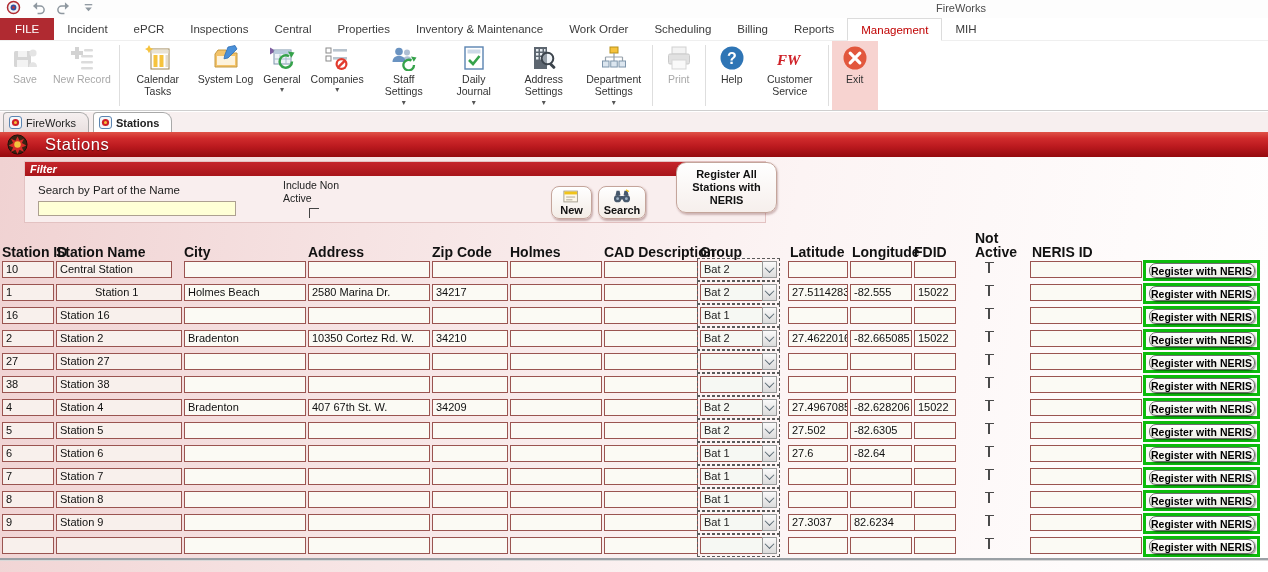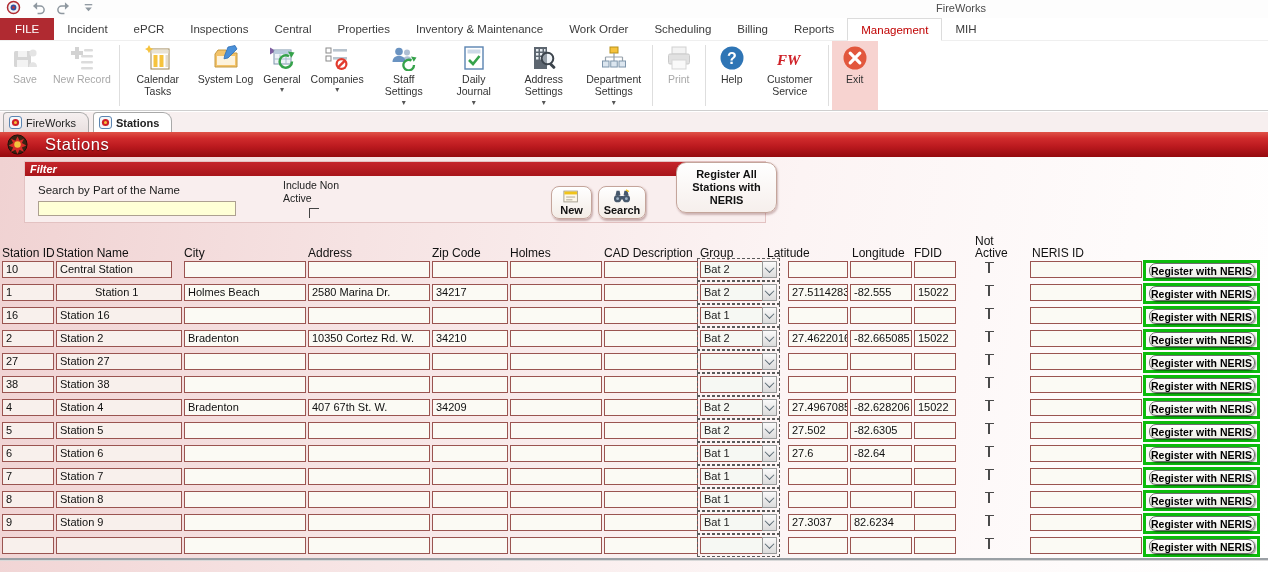--- a/index.html
+++ b/index.html
@@ -59,21 +59,21 @@
   .btn-new{left:526px;top:24px;width:41px;height:33px;}
   .btn-search{left:573px;top:24px;width:48px;height:33px;}
   
   .register-all{position:absolute;left:676px;top:5px;width:101px;height:51px;
     background:linear-gradient(#ffffff,#f6efec);border:1px solid #c4a59b;border-radius:10px;
     box-shadow:1px 1.5px 2px rgba(110,50,50,.3);
     font-size:11px;font-weight:bold;text-align:center;line-height:1.18;
     display:flex;align-items:center;justify-content:center;padding:8px 6px;box-sizing:border-box;color:#111;}
   
   .thead{position:absolute;left:0;top:82px;width:100%;height:21px;}
-  .th{position:absolute;bottom:0;font-size:12px;font-weight:normal;color:#111;white-space:nowrap;}
+  .th{position:absolute;bottom:0;font-size:14px;font-weight:bold;color:#111;white-space:nowrap;}
   .th.wrap{white-space:normal;line-height:1.05;}
   .rows{position:absolute;left:0;top:103px;width:100%;}
   .trow{position:relative;height:23px;}
   .cell{position:absolute;top:1px;height:17px;box-sizing:border-box;border:1px solid #9a5450;background:#fbfaf4;
     font-size:11px;line-height:15px;padding:0 3px;color:#101010;overflow:hidden;white-space:nowrap;}
   .cell.tint{background:#f8f0ec;}
   .groupwrap{position:absolute;top:1px;height:17px;box-sizing:border-box;display:flex;outline:1.3px dashed #5a5a5a;outline-offset:2.5px;}
   .groupcell{flex:1;box-sizing:border-box;border:1px solid #9a5450;border-right:none;background:#f6f8f3;font-size:11px;line-height:15px;padding:0 3px;overflow:hidden;white-space:nowrap;}
   .dropbtn{width:15px;box-sizing:border-box;border:1px solid #979797;background:linear-gradient(#fafafa,#dcdcdc);display:flex;align-items:center;justify-content:center;}
   .chev{width:6px;height:6px;border-right:1.4px solid #5a6a74;border-bottom:1.4px solid #5a6a74;transform:rotate(45deg) translate(-1px,-1px);}
@@ -358,21 +358,21 @@
 
     <div class="thead" id="thead">
         <div class="th" style="left: 2px; width: 52px;">Station ID</div>
         <div class="th" style="left: 56px; width: 126px;">Station Name</div>
         <div class="th" style="left: 184px; width: 122px;">City</div>
         <div class="th" style="left: 308px; width: 122px;">Address</div>
         <div class="th" style="left: 432px; width: 76px;">Zip Code</div>
         <div class="th" style="left: 510px; width: 92px;">Holmes</div>
         <div class="th" style="left: 604px; width: 94px;">CAD Description</div>
         <div class="th" style="left: 700px; width: 76px;">Group</div>
-        <div class="th" style="left: 767px; width: 60px;">Latitude</div>
+        <div class="th" style="left: 790px; width: 60px;">Latitude</div>
         <div class="th" style="left: 852px; width: 62px;">Longitude</div>
         <div class="th" style="left: 914px; width: 42px;">FDID</div>
         <div class="th wrap" style="left: 975px; width: 46px;">Not Active</div>
         <div class="th" style="left: 1032px; width: 112px;">NERIS ID</div>
       </div>
     <div class="rows" id="rows">
         <div class="trow">
           <div class="cell tint" style="left: 2px; width: 52px;">10</div>
           <div class="cell tint" style="left: 56px; width: 116px;">Central Station</div>
           <div class="cell" style="left: 184px; width: 122px;"></div>

